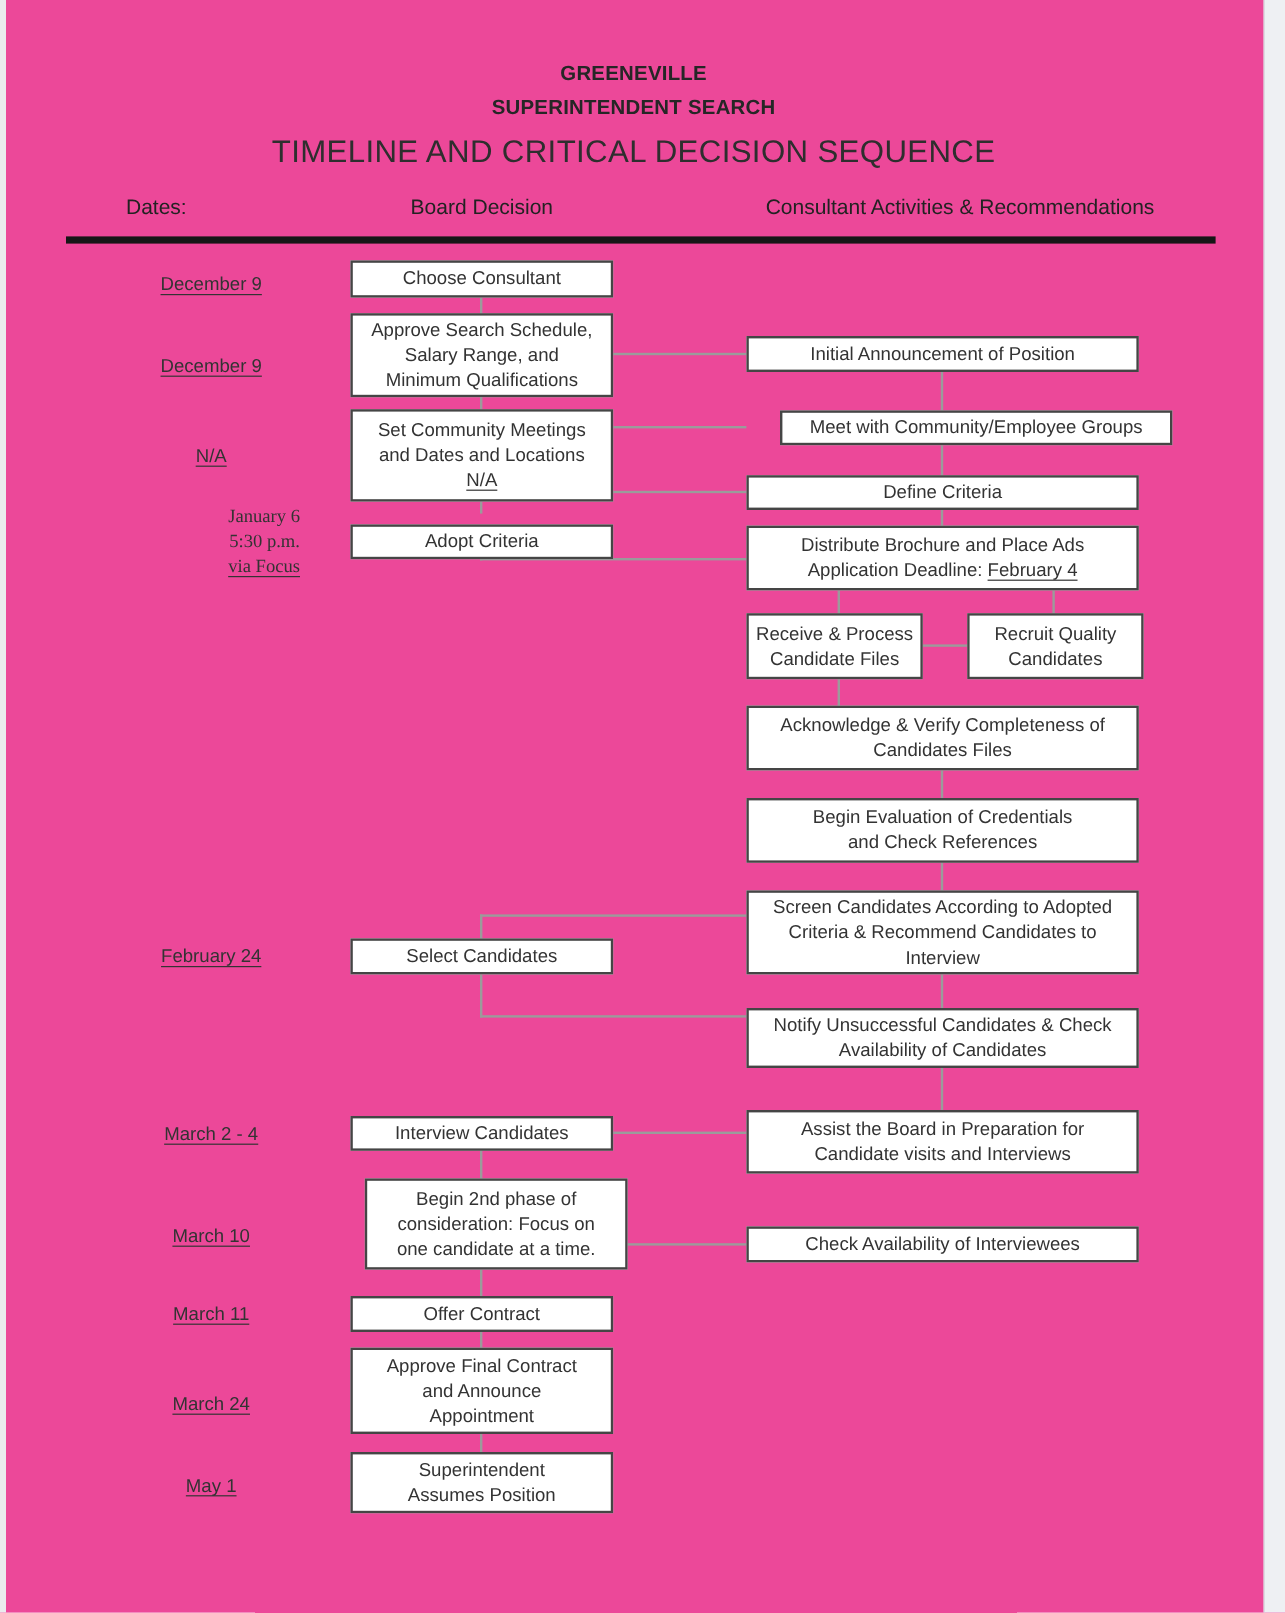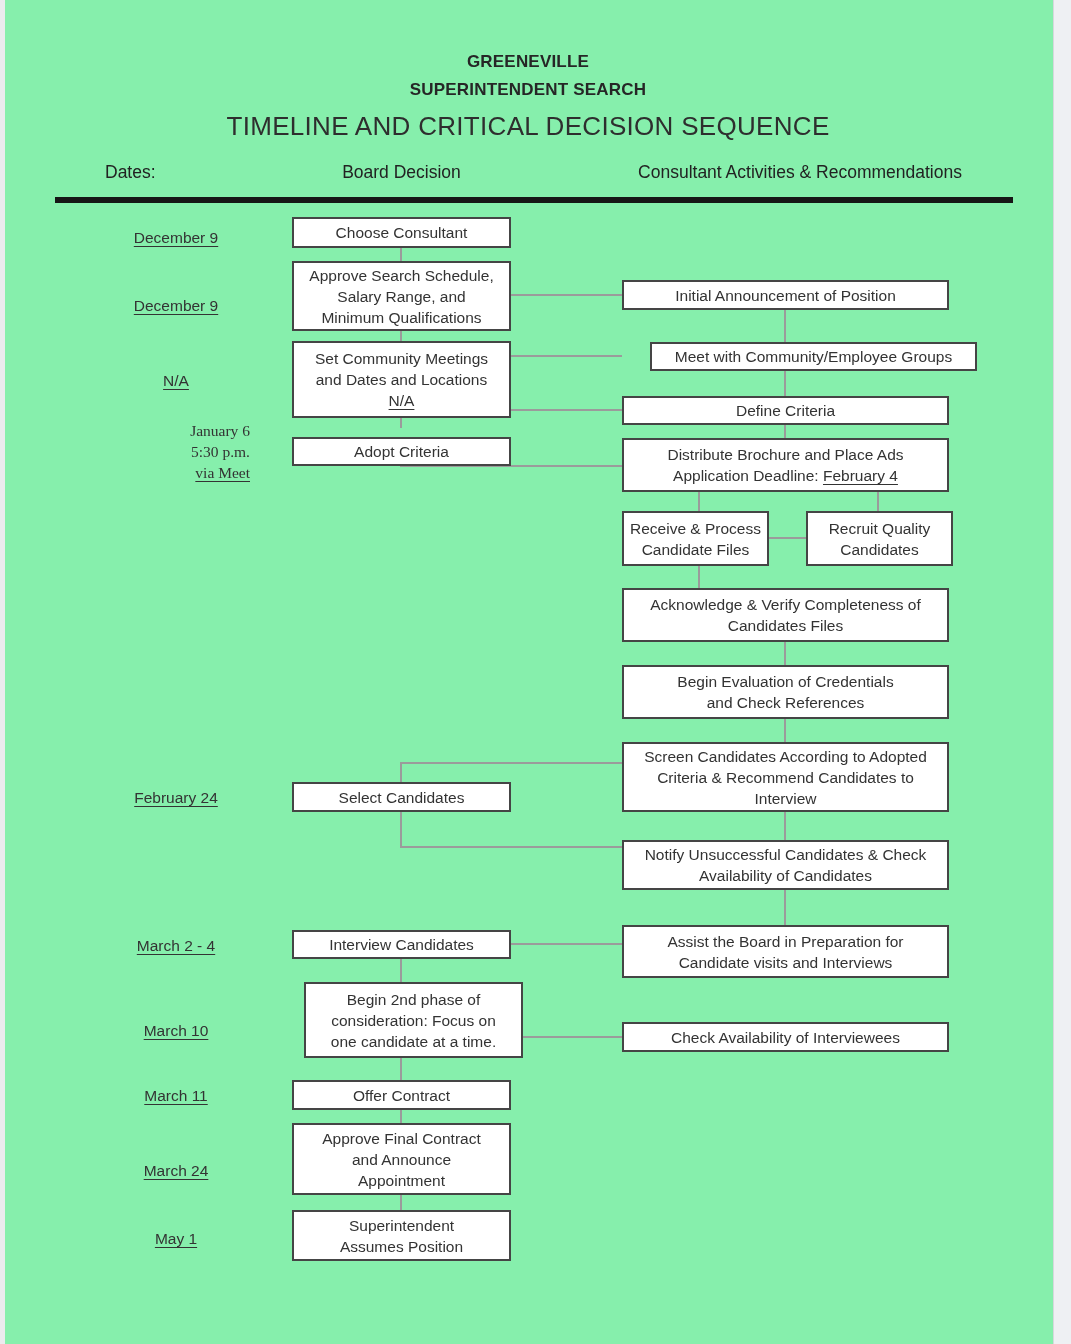--- a/index.html
+++ b/index.html
@@ -1,17 +1,17 @@
 <!DOCTYPE html>
 <html><head>
 <meta charset="utf-8">
 <style>
   html,body{margin:0;padding:0;background:#fff;}
   #page{
-    position:relative;width:1071px;height:1344px;background:#86efac;overflow:hidden;
+    position:relative;width:1071px;height:1344px;background:#ec4899;overflow:hidden;
     font-family:"Liberation Sans","DejaVu Sans",sans-serif;color:#333;
   }
   .edge-left{position:absolute;left:0;top:0;width:5px;height:100%;background:#ebebee;}
   .edge-right{position:absolute;right:0;top:0;width:17px;height:100%;background:#eef0f3;border-left:1px solid #d6d8dc;}
   .title-block{position:absolute;top:48px;left:0;width:1056px;text-align:center;}
   .t-small{font-weight:bold;font-size:17px;line-height:28px;color:#262626;letter-spacing:.2px;}
   .t-big{font-size:26px;font-weight:normal;color:#2e2e2e;margin-top:7px;letter-spacing:.3px;}
   .col-header{position:absolute;top:162px;font-size:17.5px;color:#222;}
   #hdr-dates{left:105px;}
   #hdr-board{left:292px;width:219px;text-align:center;}
@@ -165,21 +165,21 @@
       </div>
       <div class="date" style="left: 111px; top: 295px;">
         <div><span class="u">December 9</span></div>
       </div>
       <div class="date" style="left: 111px; top: 370px;">
         <div><span class="u">N/A</span></div>
       </div>
       <div class="date left-align" style="left: 140px; top: 420px;">
         <div><span>January 6</span></div>
         <div><span>5:30 p.m.</span></div>
-        <div><span class="u">via Meet</span></div>
+        <div><span class="u">via Focus</span></div>
       </div>
       <div class="date" style="left: 111px; top: 787px;">
         <div><span class="u">February 24</span></div>
       </div>
       <div class="date" style="left: 111px; top: 935px;">
         <div><span class="u">March 2 - 4</span></div>
       </div>
       <div class="date" style="left: 111px; top: 1020px;">
         <div><span class="u">March 10</span></div>
       </div>

